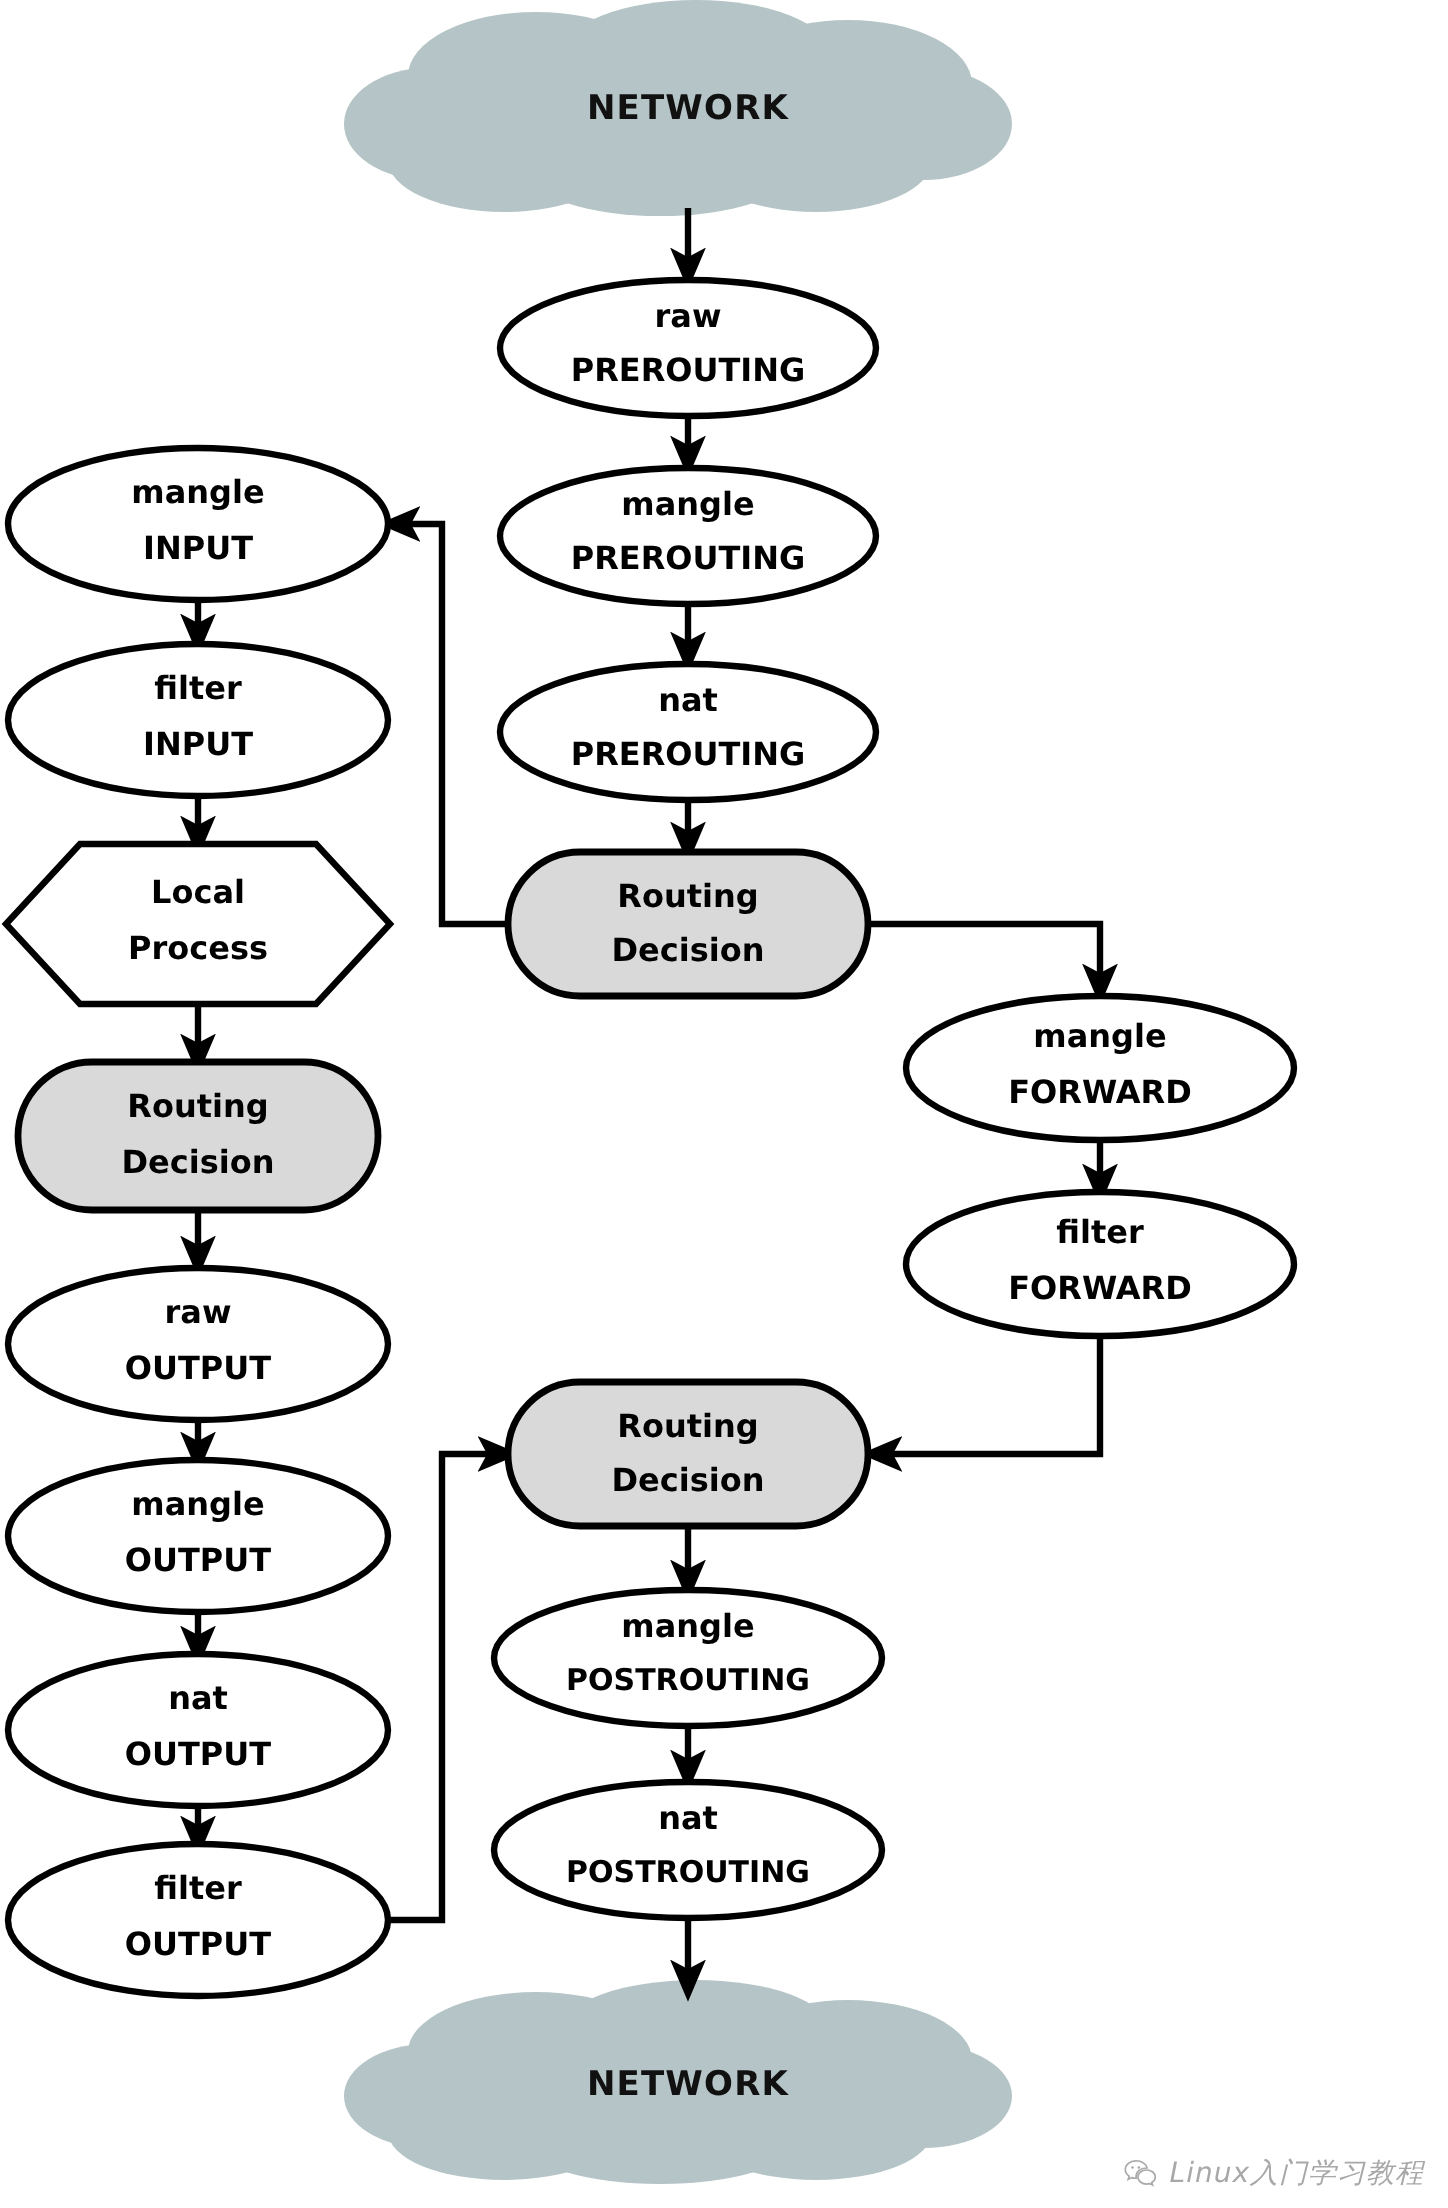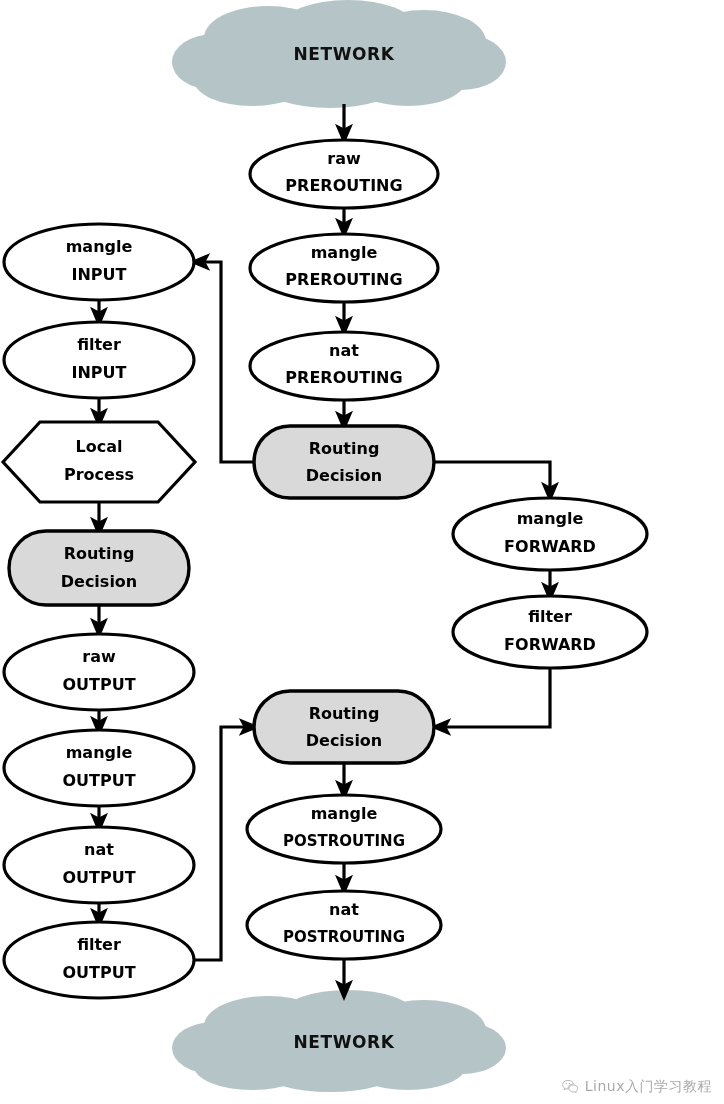--- a/index.html
+++ b/index.html
@@ -70,20 +70,21 @@
     right: 12px;
     bottom: 8px;
     display: flex;
     align-items: flex-start;
     gap: 6px;
     color: #9a9a9a;
     font-size: 14px;
     font-family: "DejaVu Sans", "Liberation Sans", sans-serif;
     letter-spacing: 0.5px;
     opacity: 0.85;
+    font-style: italic;
   }
   .watermark-icon {
     width: 18px;
     height: 18px;
     flex: 0 0 18px;
   }
 </style>
 </head>
 <body>
 

